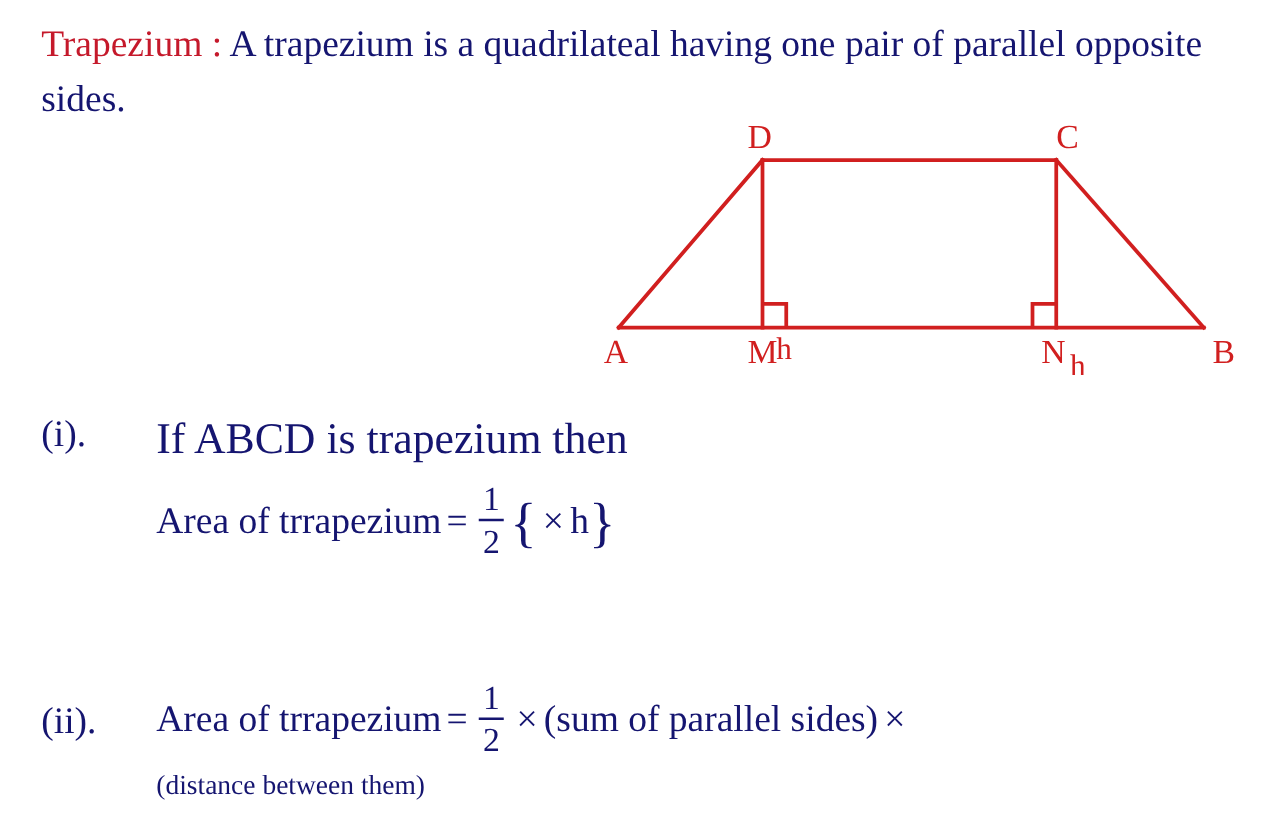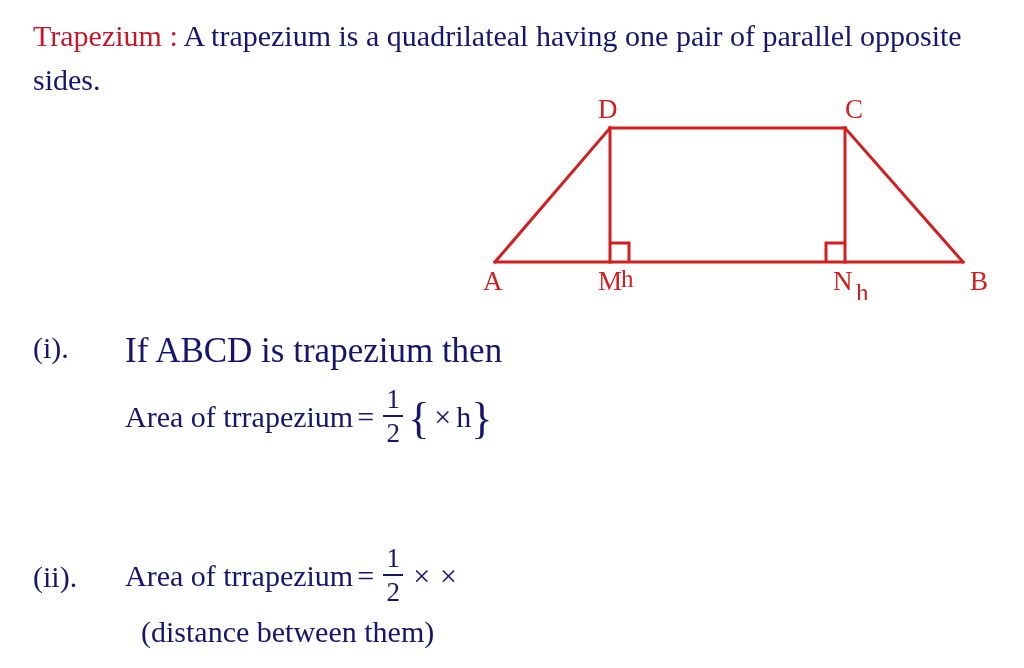--- a/index.html
+++ b/index.html
@@ -100,23 +100,22 @@
     font-size: 30px;
     display: flex;
     align-items: center;
     white-space: nowrap;
   }
 
   .tail-ii {
     position: absolute;
     left: 125px;
     top: 615px;
-    font-size: 30px;
+    font-size: 22px;
     white-space: nowrap;
-    margin-left: 16px;
   }
 
   
   .frac {
     display: inline-flex;
     flex-direction: column;
     align-items: center;
     justify-content: center;
     vertical-align: middle;
     margin: 0 5px;
@@ -217,18 +216,19 @@
 
   <div class="formula-ii">
     <span>Area of trrapezium</span>
     <span class="eq">=</span>
     <span class="frac">
       <span class="num">1</span>
       <span class="bar"></span>
       <span class="den">2</span>
     </span>
     <span class="op">×</span>
+    <span>(sum of parallel sides)</span>
     <span class="op">×</span>
   </div>
 
   <div class="tail-ii">(distance between them)</div>
 
 </div>
 
 </body></html>

